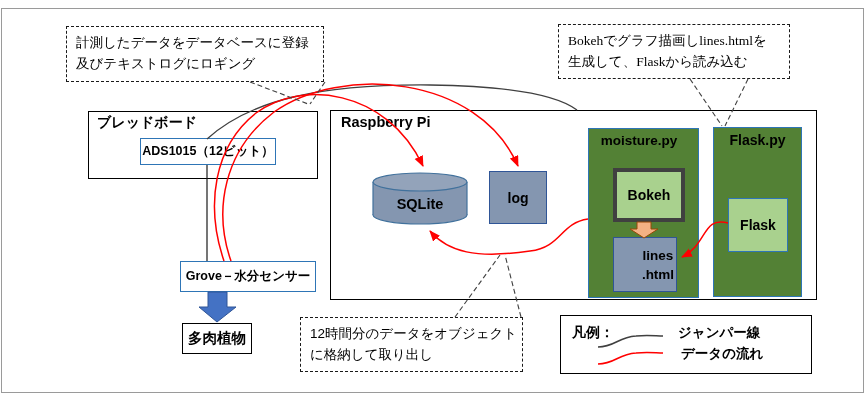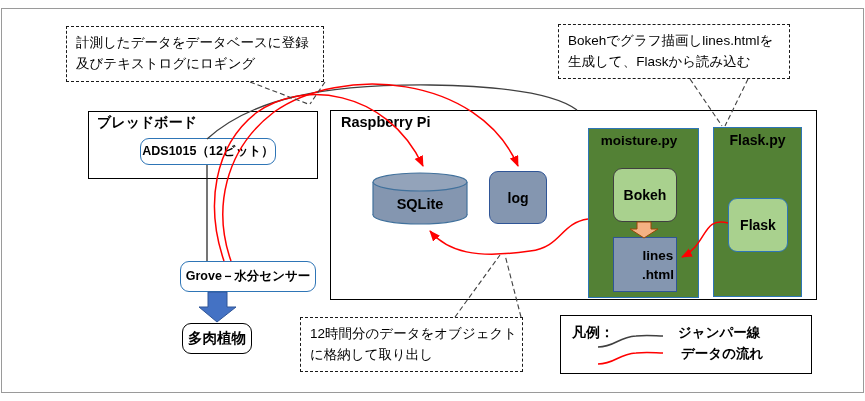--- a/index.html
+++ b/index.html
@@ -4,41 +4,41 @@
 <style>
   html,body{margin:0;padding:0;background:#fff;}
   #canvas{
     position:relative;width:865px;height:401px;background:#fff;overflow:hidden;
     font-family:"Liberation Sans","DejaVu Sans",sans-serif;color:#000;
   }
   #frame{position:absolute;left:1px;top:8px;width:861px;height:383px;border:1px solid #9a9a9a;}
   .box{position:absolute;box-sizing:border-box;background:transparent;}
   .label{position:absolute;white-space:nowrap;}
   .bold{font-weight:bold;}
-  .center{display:flex;align-items:center;justify-content:center;text-align:center;border-radius:9px;}
+  .center{display:flex;align-items:center;justify-content:center;text-align:center;}
 
   
   .callout{position:absolute;box-sizing:border-box;border:1px dashed #1a1a1a;background:#fff;
            padding:5px 9px;font-size:13.5px;line-height:21px;white-space:nowrap;}
   #callout-measure{left:66px;top:26px;width:258px;height:56px;}
-  #callout-bokeh{left:558px;top:24px;width:232px;height:55px;}
+  #callout-bokeh{left:558px;top:24px;width:232px;height:55px;font-family:Liberation Serif, serif;}
   #callout-data12h{left:300px;top:317px;width:223px;height:55px;}
 
   
   #breadboard{left:88px;top:111px;width:230px;height:68px;border:1px solid #000;}
   #breadboard-label{left:97px;top:114px;font-size:14px;text-align:center;}
   #ads1015{left:140px;top:138px;width:136px;height:27px;border:1.5px solid #2e75b6;background:#fff;font-size:12.5px;}
 
   
   #raspberrypi{left:330px;top:110px;width:487px;height:190px;border:1px solid #000;}
   #raspberrypi-label{left:341px;top:114px;font-size:14.5px;}
   #logbox{left:489px;top:171px;width:58px;height:53px;border:1px solid #2f5597;background:#8496b0;font-size:14px;}
   #moisturepy{left:588px;top:128px;width:111px;height:170px;border:1px solid #2e75b6;background:#538135;}
   #moisturepy-label{left:588px;top:133px;width:102px;text-align:center;font-size:13.5px;}
-  #bokehbox{left:613px;top:168px;width:64px;height:54px;border:1px solid #404040;background:#a9d18e;font-size:14px;}
+  #bokehbox{left:613px;top:168px;width:72px;height:54px;border:4px solid #404040;background:#a9d18e;font-size:14px;}
   #linesbox{left:613px;top:237px;width:64px;height:55px;border:1px solid #2f5597;background:#8496b0;
             font-size:13.5px;font-weight:bold;display:flex;flex-direction:column;align-items:center;justify-content:center;line-height:19px;padding-left:26px;}
   #flaskpy{left:713px;top:127px;width:89px;height:170px;border:1px solid #2e75b6;background:#538135;}
   #flaskpy-label{left:713px;top:132px;width:89px;text-align:center;font-size:14px;}
   #flaskbox{left:728px;top:198px;width:60px;height:54px;border:1px solid #2e75b6;background:#a9d18e;font-size:14px;}
 
   
   #grove{left:140px;top:261px;width:136px;height:31px;border:1.5px solid #2e75b6;background:#fff;font-size:12.5px;margin-left:40px;}
   #plant{left:182px;top:323px;width:70px;height:31px;border:1.5px solid #000;background:#fff;font-size:14.5px;}
 

